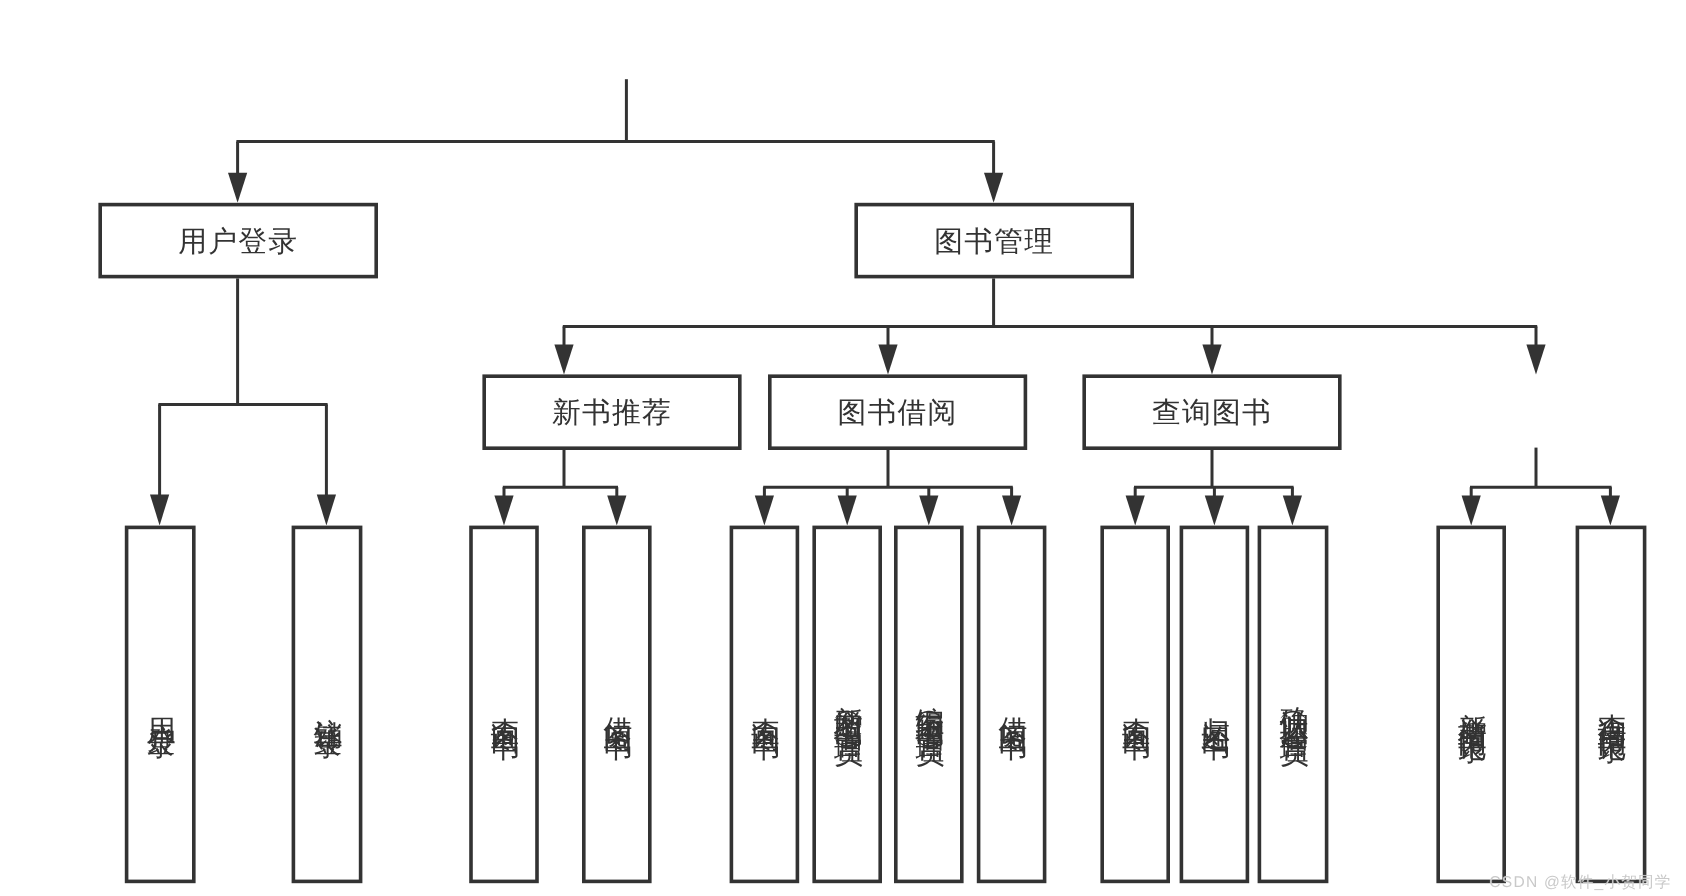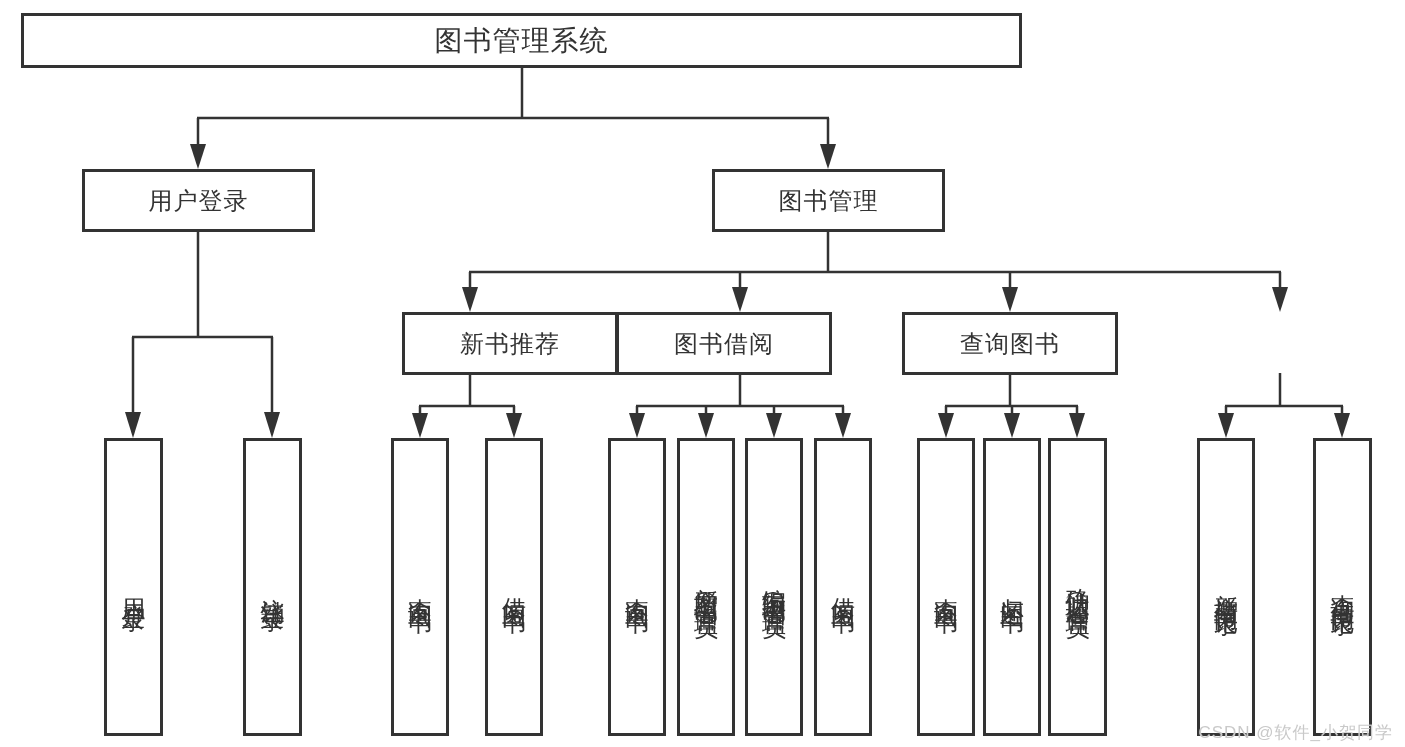--- a/index.html
+++ b/index.html
@@ -7,21 +7,21 @@
        font-family:"Liberation Sans","DejaVu Sans",sans-serif;color:#333;}
   #canvas{position:absolute;left:0;top:0;width:1405px;height:747px;}
   svg.connectors{position:absolute;left:0;top:0;z-index:1;}
   .box{position:absolute;box-sizing:border-box;border:3px solid #333;background:#fff;
        display:flex;align-items:center;justify-content:center;z-index:2;}
   .box .lbl{font-size:24px;color:#333;letter-spacing:1px;white-space:nowrap;}
   .root .lbl{font-size:28px;}
   .vbox .lbl{writing-mode:vertical-rl;text-orientation:mixed;letter-spacing:4px;
              line-height:1;white-space:nowrap;}
   .watermark{position:absolute;right:12px;bottom:3px;z-index:3;
-             font-size:17px;color:#c9c9c9;letter-spacing:1px;
+             font-size:13px;color:#c9c9c9;letter-spacing:1px;
              text-shadow:0 0 1px rgba(255,255,255,.6);}
 </style>
 </head>
 <body>
 
 <div id="canvas">
 
   <svg class="connectors" width="1405" height="747" viewBox="0 0 1405 747">
     <g stroke="#333333" stroke-width="2.5" fill="none">
 
@@ -83,35 +83,32 @@
       <polygon points="766,413 782,413 774,438"></polygon>
       <polygon points="835,413 851,413 843,438"></polygon>
       <polygon points="938,413 954,413 946,438"></polygon>
       <polygon points="1004,413 1020,413 1012,438"></polygon>
       <polygon points="1069,413 1085,413 1077,438"></polygon>
       <polygon points="1218,413 1234,413 1226,438"></polygon>
       <polygon points="1334,413 1350,413 1342,438"></polygon>
     </g>
   </svg>
 
-  <div class="box root" style="left:21px;top:13px;width:1001px;height:55px;">
-    <span class="lbl">图书管理系统</span>
-  </div>
 
   <div class="box" style="left:82px;top:169px;width:233px;height:63px;">
     <span class="lbl">用户登录</span>
   </div>
   <div class="box" style="left:712px;top:169px;width:233px;height:63px;align-items:center;">
     <span class="lbl">图书管理</span>
   </div>
 
   <div class="box" style="left:362px;top:312px;width:216px;height:63px;margin-left:40px;">
     <span class="lbl">新书推荐</span>
   </div>
-  <div class="box" style="left:616px;top:312px;width:216px;height:63px;">
+  <div class="box" style="left:640px;top:312px;width:216px;height:63px;">
     <span class="lbl">图书借阅</span>
   </div>
   <div class="box" style="left:902px;top:312px;width:216px;height:63px;">
     <span class="lbl">查询图书</span>
   </div>
 
   <div class="box vbox" style="left:104px;top:438px;width:59px;height:298px;">
     <span class="lbl">用户登录</span>
   </div>
   <div class="box vbox" style="left:243px;top:438px;width:59px;height:298px;">

